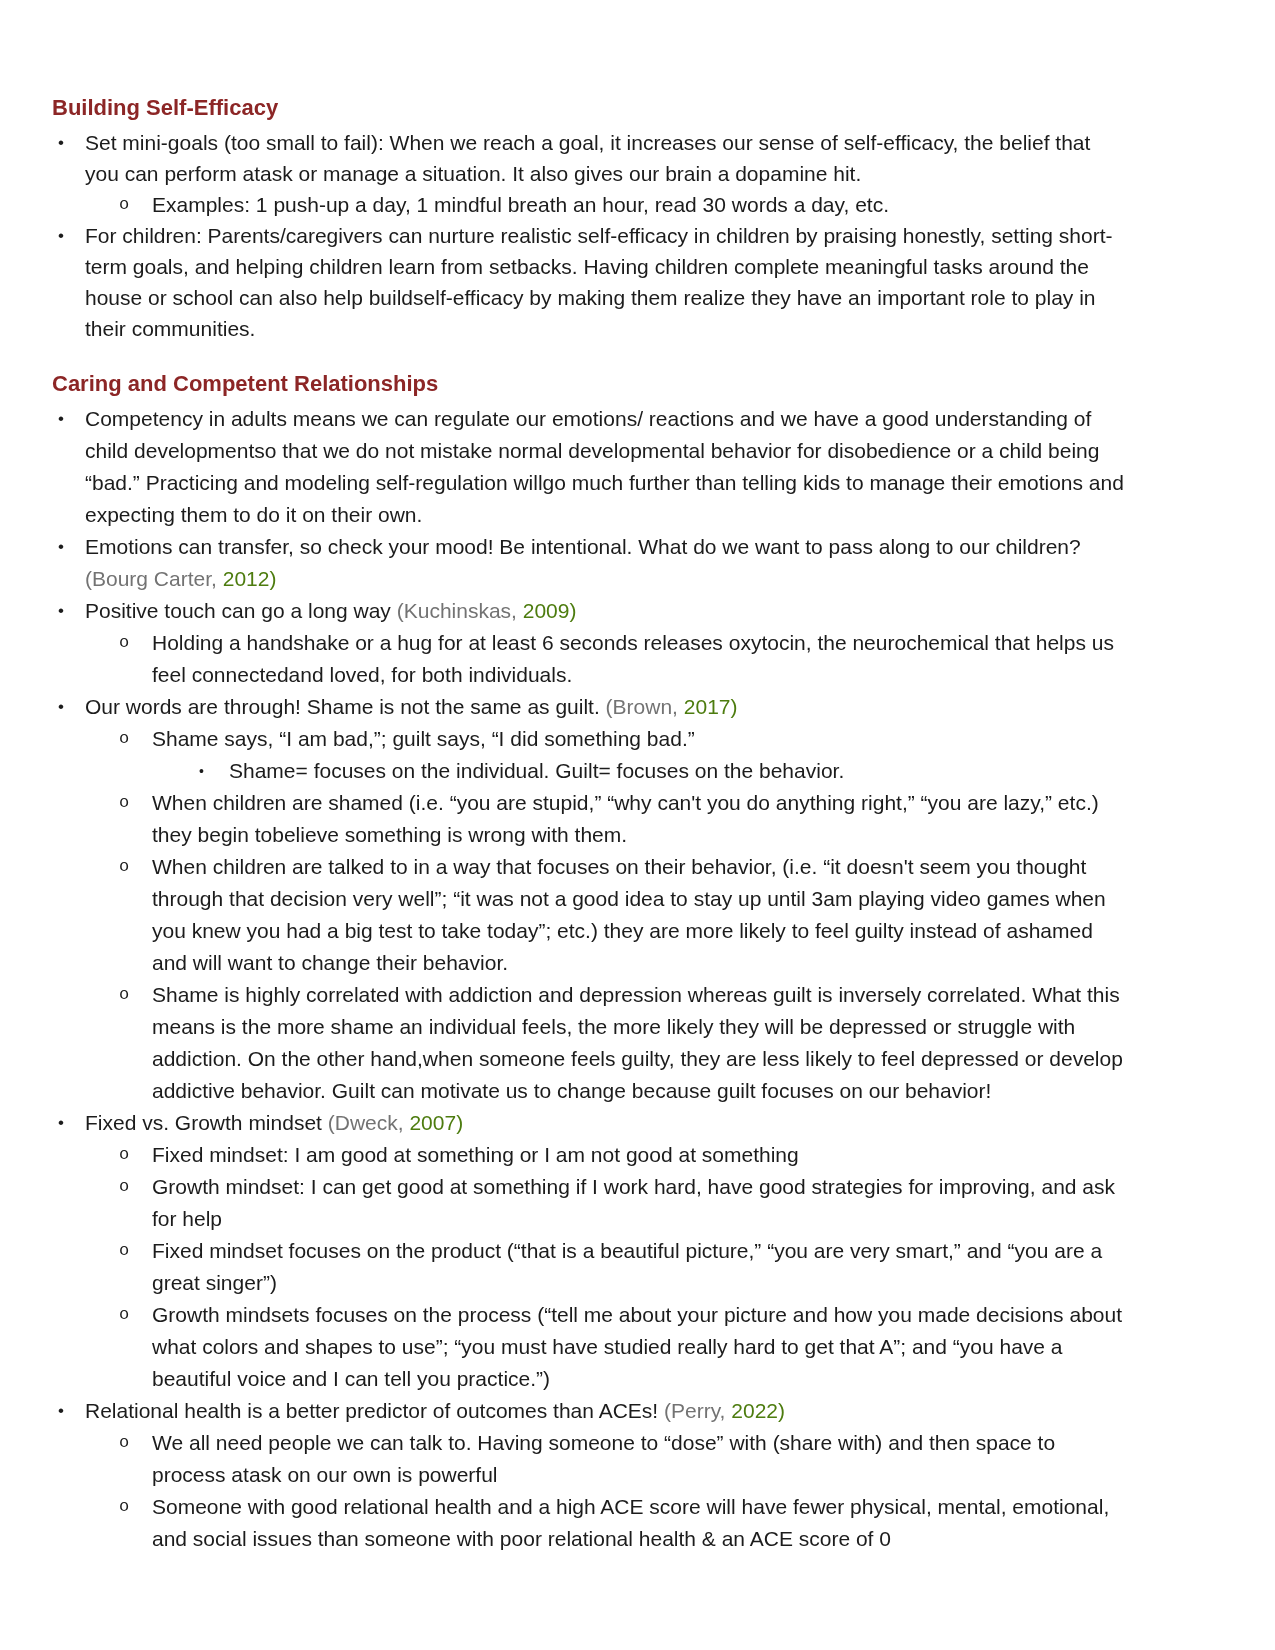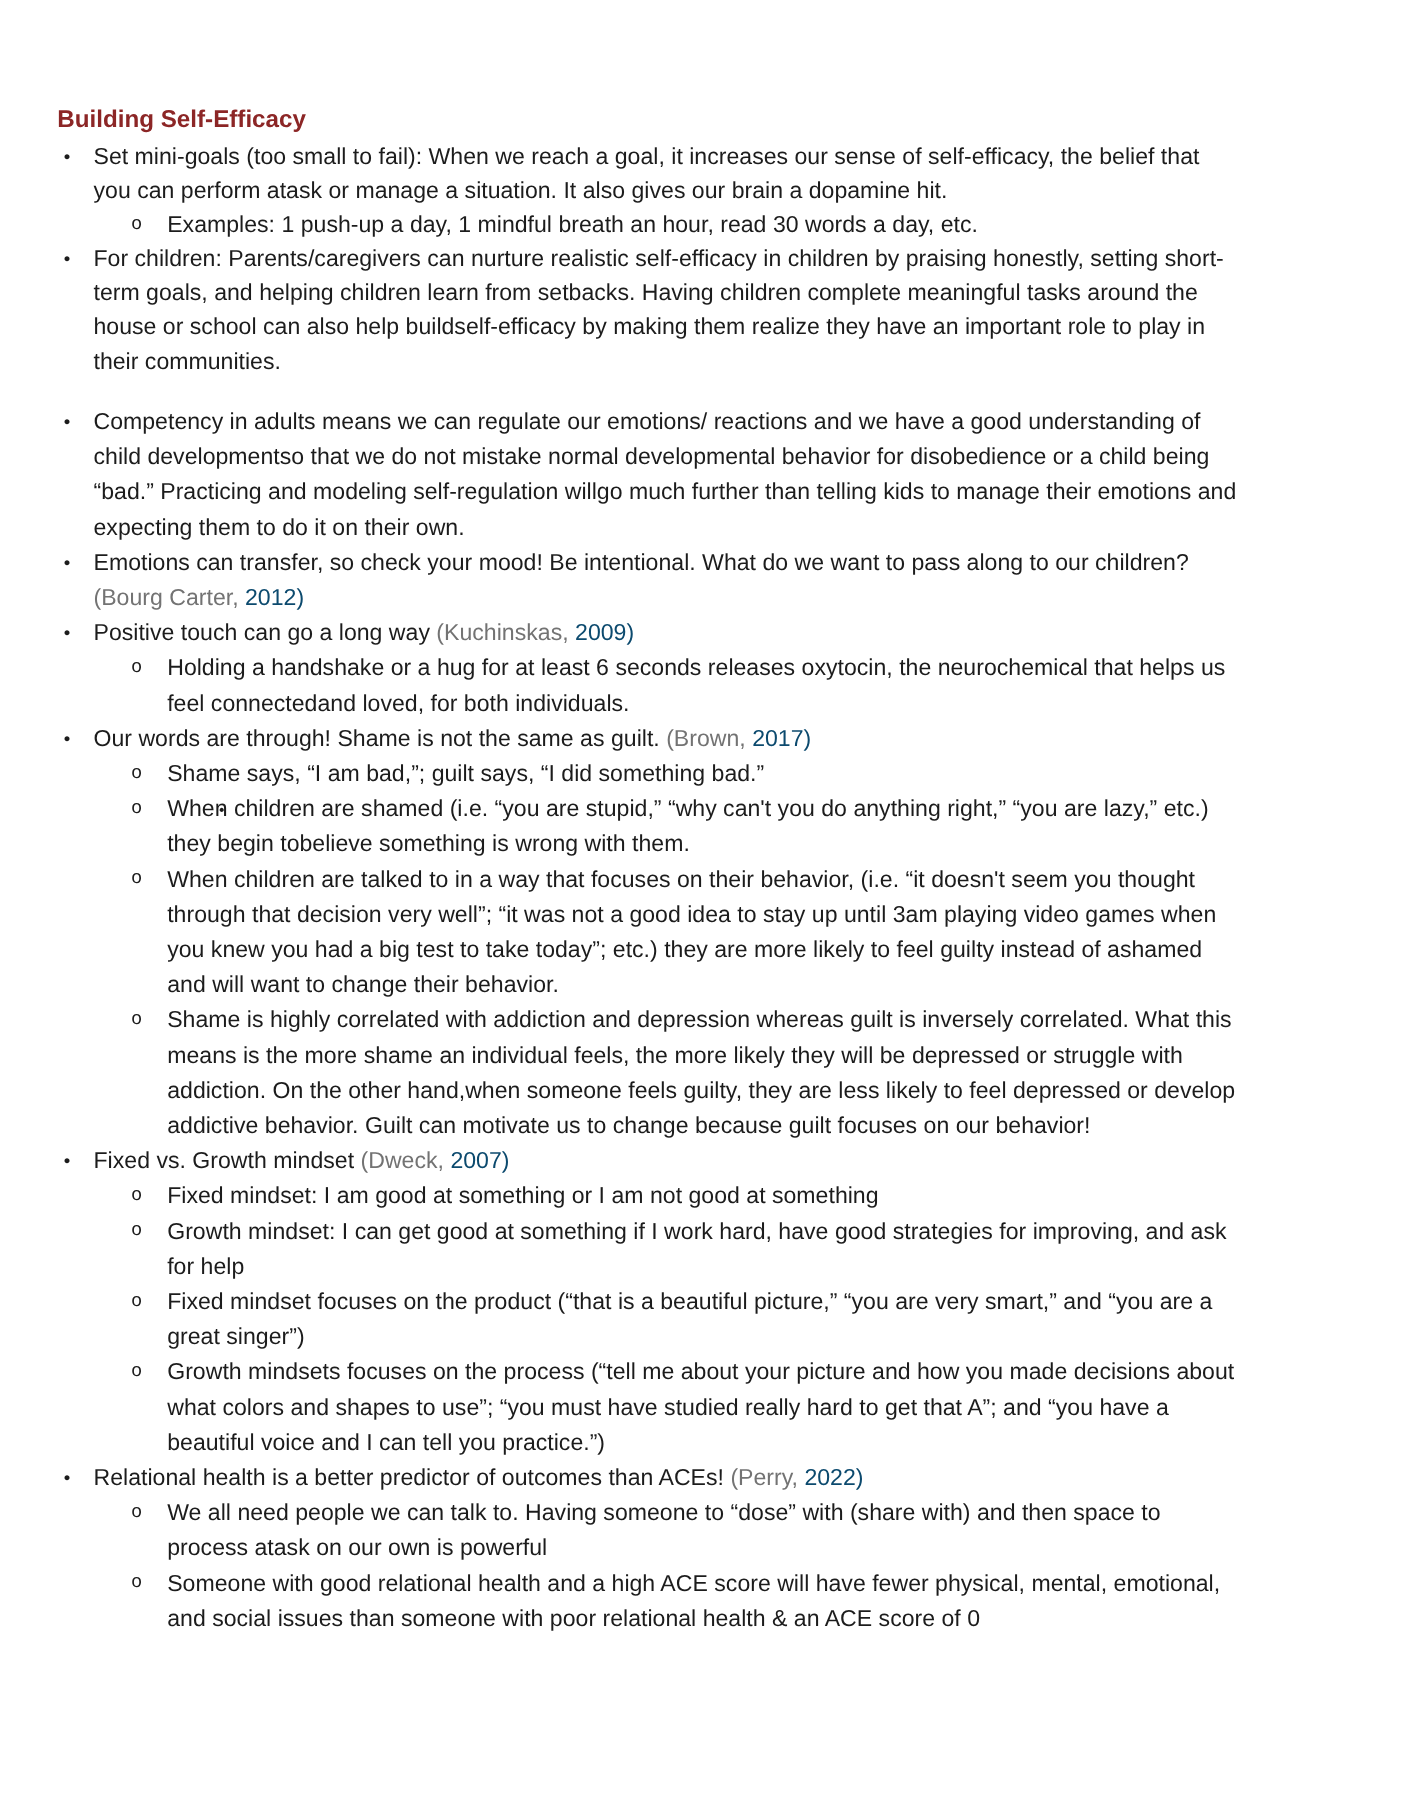--- a/index.html
+++ b/index.html
@@ -23,21 +23,21 @@
   .marker { position:absolute; top:0; }
   .lvl1 { padding-left:33px; }
   .lvl1 > .marker { left:6px; font-size:17px; }
   .lvl2 { padding-left:100px; }
   .lvl2 > .marker { left:67px; font-size:17px; font-family:"Liberation Mono", monospace; }
   .lvl3 { padding-left:177px; }
   .lvl3 > .marker { left:147px; font-size:14px; }
   .underline { text-underline-offset:4px; }
   .italic { }
   .cite { color:#737373; }
-  .citeYear { color:#0c4a6e; }
+  .citeYear { color:#4d7c0f; }
 </style>
 </head>
 <body>
 
 <div class="page">
   <div id="doc">
       <section class="sec">
         <h2 class="sec-heading">Building Self-Efficacy</h2>
         <div class="li lvl1">
           <span class="marker">•</span>
@@ -46,20 +46,21 @@
         <div class="li lvl2">
           <span class="marker">o</span>
           <p class="t"><span>Examples: 1 push-up a day, 1 mindful breath an hour, read 30 words a day, etc.</span></p>
         </div>
         <div class="li lvl1">
           <span class="marker">•</span>
           <p class="t"><span>For children: Parents/caregivers can </span><span class="underline">nurture realistic self-efficacy</span><span> in children by praising honestly, setting short-term goals, and helping children learn from setbacks. Having children complete meaningful tasks around the house or school can also help buildself-efficacy by making them realize they have an important role to play in their communities.</span></p>
         </div>
       </section>
       <section class="sec">
+        <h2 class="sec-heading">Caring and Competent Relationships</h2>
         <div class="li lvl1">
           <span class="marker">•</span>
           <p class="t"><span>Competency in adults means we can regulate our emotions/ reactions and we have a good understanding of child developmentso that we do not mistake normal developmental behavior for disobedience or a child being “bad.” Practicing and modeling self-regulation willgo much further than telling kids to manage their emotions and expecting them to do it on their own.</span></p>
         </div>
         <div class="li lvl1">
           <span class="marker">•</span>
           <p class="t"><span>Emotions can transfer, so check your mood! Be intentional. What do we want to pass along to our children? </span><span class="cite">(Bourg Carter, </span><span class="citeYear">2012)</span></p>
         </div>
         <div class="li lvl1">
           <span class="marker">•</span>
@@ -72,20 +73,21 @@
         <div class="li lvl1">
           <span class="marker">•</span>
           <p class="t"><span>Our words are through! Shame is not the same as guilt. </span><span class="cite">(Brown, </span><span class="citeYear">2017)</span></p>
         </div>
         <div class="li lvl2">
           <span class="marker">o</span>
           <p class="t"><span>Shame says, “I am bad,”; guilt says, “I did something bad.”</span></p>
         </div>
         <div class="li lvl3">
           <span class="marker">•</span>
+          <p class="t"><span>Shame= focuses on the individual. Guilt= focuses on the behavior.</span></p>
         </div>
         <div class="li lvl2">
           <span class="marker">o</span>
           <p class="t"><span>When children are shamed (i.e. “you are stupid,” “why can't you do anything right,” “you are lazy,” etc.) they begin tobelieve something is wrong with them.</span></p>
         </div>
         <div class="li lvl2">
           <span class="marker">o</span>
           <p class="t"><span>When children are talked to in a way that focuses on their behavior, (i.e. “it doesn't seem you thought through that decision very well”; “it was not a good idea to stay up until 3am playing video games when you knew you had a big test to take today”; etc.) they are more likely to feel guilty instead of ashamed and will want to change their behavior.</span></p>
         </div>
         <div class="li lvl2">

